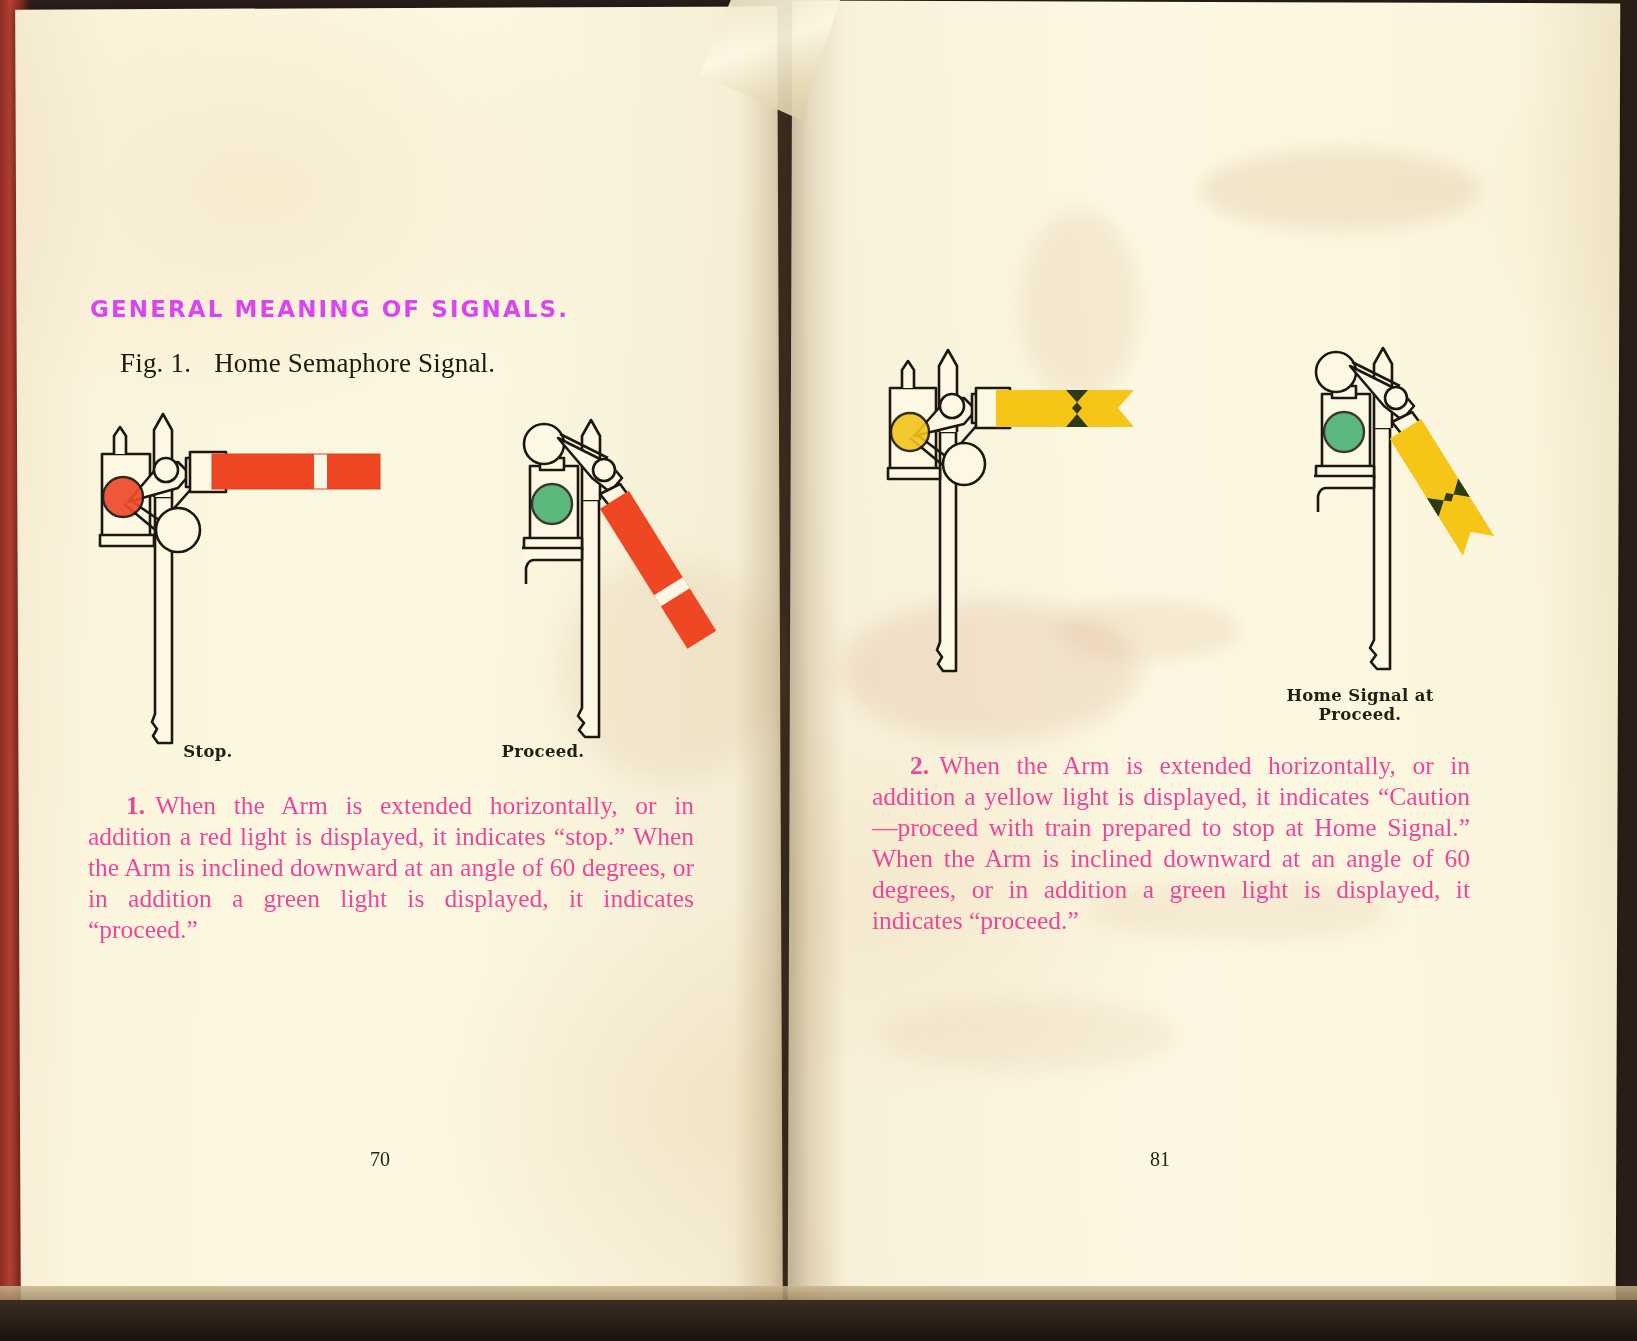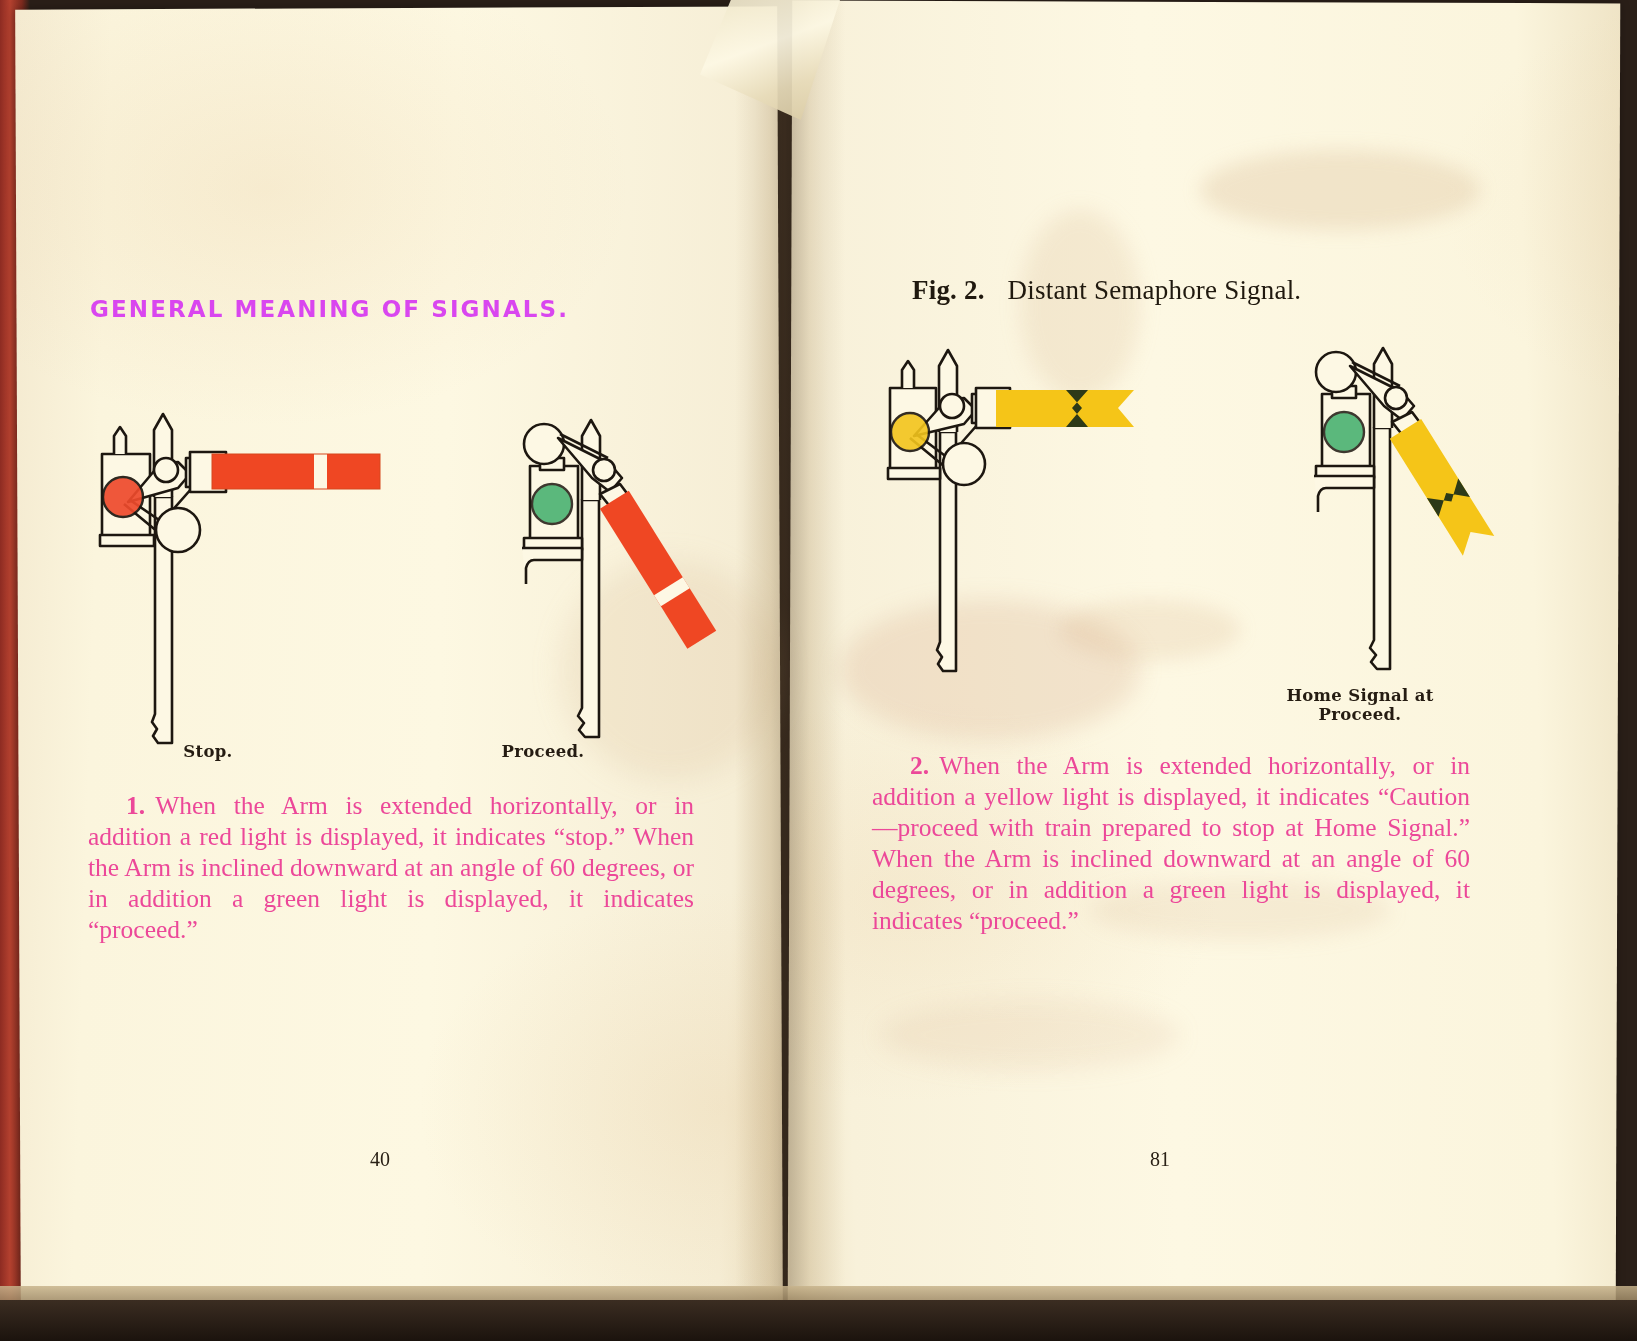--- a/index.html
+++ b/index.html
@@ -96,20 +96,26 @@
   <div class="stain" style="left:880px;top:1000px;width:300px;height:70px;background:rgba(205,160,120,.13);filter:blur(11px);"></div>
   <div class="stain" style="left:560px;top:560px;width:220px;height:220px;background:rgba(205,168,124,.16);filter:blur(14px);"></div>
 
   <div class="leaf-top-curl"></div>
   <div class="spine-shadow"></div>
 
   <div class="pagewrap" style="left:90px;top:296px;width:620px;">
     <div class="head-title">GENERAL MEANING OF SIGNALS.</div>
   </div>
 
+  <div class="pagewrap" style="left:120px;top:348px;width:620px;">
+    <div class="fig-cap">
+      <span class="fignum-serif">Fig. 1.</span>
+      <span class="captxt">Home Semaphore Signal.</span>
+    </div>
+  </div>
 
   <div class="sigbox" style="left:100px;top:392px;z-index:5;">
     <svg width="280" height="360" viewBox="0 0 280 360">
       <g fill="none" stroke="#1d1710" stroke-width="2.6" stroke-linejoin="round">
 
         <path d="M55 105 L55 322 L52 330 L57 337 L53 344 L58 351 L72 351 L72 105 Z" fill="#fdf8e4" stroke="#1d1710"></path>
 
         <rect x="2" y="62" width="48" height="83" fill="#fdf8e4"></rect>
         <rect x="0" y="143" width="54" height="11" fill="#fdf8e4"></rect>
 
@@ -170,29 +176,23 @@
     <div class="sig-label">Proceed.</div>
   </div>
 
   <div class="pagewrap" style="left:88px;top:790px;width:606px;">
     <div class="body-par">
       <span class="lead">1.</span><span>When the Arm is extended horizontally, or in addition a red light is displayed, it indicates “stop.” When the Arm is inclined downward at an angle of 60 degrees, or in addition a green light is displayed, it indicates “proceed.”</span>
     </div>
   </div>
 
   <div class="pagewrap" style="left:300px;top:1148px;width:160px;">
-    <div class="folio">40</div>
-  </div>
-
-  <div class="pagewrap" style="left:912px;top:275px;width:600px;">
-    <div class="fig-cap">
-      <span class="fignum">Fig. 2.</span>
-      <span class="captxt">Distant Semaphore Signal.</span>
-    </div>
-  </div>
+    <div class="folio">70</div>
+  </div>
+
 
   <div class="sigbox" style="left:890px;top:332px;z-index:5;">
     <svg width="270" height="350" viewBox="0 0 270 350">
       <g fill="none" stroke="#1d1710" stroke-width="2.6" stroke-linejoin="round">
         <path d="M50 100 L50 310 L47 318 L52 325 L48 332 L53 339 L66 339 L66 100 Z" fill="#fdf8e4"></path>
         <rect x="0" y="56" width="46" height="82" fill="#fdf8e4"></rect>
         <rect x="-2" y="136" width="52" height="11" fill="#fdf8e4"></rect>
         <path d="M12 56 L12 38 L18 29 L24 38 L24 56" fill="#fdf8e4"></path>
         <path d="M49 100 L49 34 L58 18 L67 34 L67 100" fill="#fdf8e4"></path>
         <path d="M24 104 L56 68 L74 66 L86 78 L74 92 Z" fill="#fdf8e4"></path>

